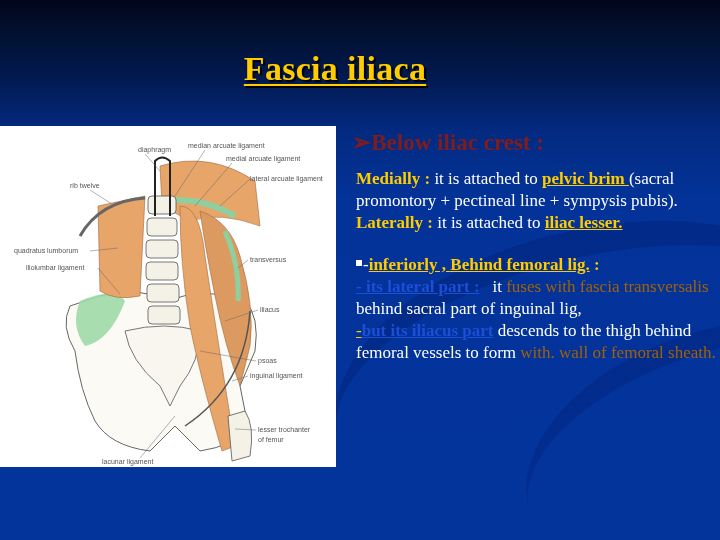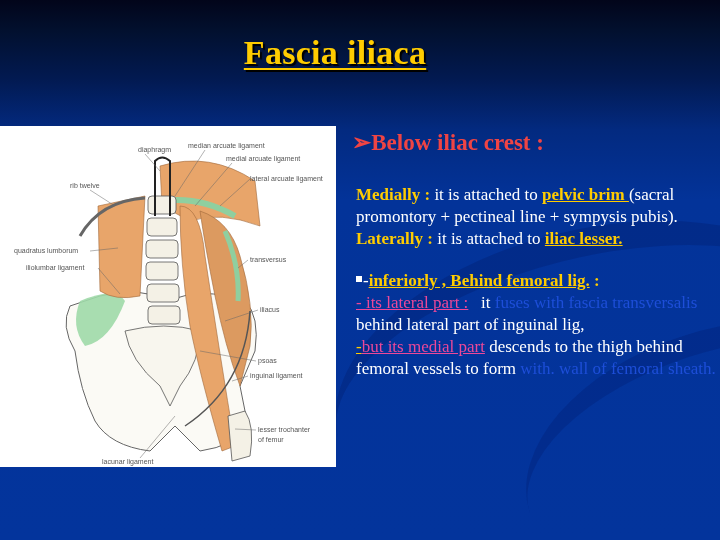--- a/index.html
+++ b/index.html
@@ -16,47 +16,47 @@
       pointer-events: none;
     }
     .swoosh2 {
       position: absolute; left: 520px; top: 330px; width: 400px; height: 220px;
       border-radius: 50%;
       border-top: 22px solid rgba(0, 20, 90, 0.22);
       transform: rotate(-18deg);
       pointer-events: none;
     }
     .title {
-      position: absolute; left: 0; top: 34px; width: 670px; text-align: center;
+      position: absolute; left: 0; top: 50px; width: 670px; text-align: center;
       color: #ffcc00; font-weight: bold; font-size: 34px; text-decoration: underline;
       text-decoration-thickness: 2px; text-underline-offset: 4px;
       text-shadow: 2px 2px 1px #000;
       letter-spacing: 0.3px;
     }
     .figure {
       position: absolute; left: 0; top: 126px; width: 336px; height: 341px;
       background: #ffffff; overflow: hidden;
     }
     .figure svg { display: block; }
     .fig-label { font-family: "Liberation Sans", sans-serif; font-size: 7px; fill: #555; }
 
     .text-col {
       position: absolute; left: 356px; top: 128px; width: 362px;
       color: #ffffff; font-size: 17px; line-height: 22px;
     }
     .heading {
-      color: #ef4444; font-weight: bold; font-size: 23px; line-height: 30px;
+      color: #7f1d1d; font-weight: bold; font-size: 23px; line-height: 30px;
       margin-left: -4px;
     }
     .gold { color: #ffcc00; }
     .goldb { color: #ffcc00; font-weight: bold; }
-    .lgold { color: #1d4ed8; }
+    .lgold { color: #a16207; }
     .ul { text-decoration: underline; }
-    .wb { color: #ec4899; font-weight: normal; margin-top: 31px; }
-    .p1 { margin-top: 26px; }
+    .wb { color: #1d4ed8; font-weight: bold; margin-top: 31px; }
+    .p1 { margin-top: 10px; }
     .p2 { margin-top: 20px; }
     .bullet-sq {
       display: inline-block; width: 6px; height: 6px; background: #ffffff;
       vertical-align: middle; margin-right: 1px; position: relative; top: -3px;
     }
   </style>
 </head>
 <body>
 
 <div class="swoosh"></div>
@@ -137,16 +137,16 @@
     <span>➢</span><span>Below iliac crest :</span>
   </div>
 
   <div class="p1">
     <span class="goldb">Medially  :</span><span> it is attached to </span><span class="goldb ul">pelvic brim </span><span>(sacral promontory + pectineal line + sympysis pubis).</span><br>
     <span class="goldb">Laterally :</span><span> it is attached to </span><span class="goldb ul">iliac lesser.</span>
   </div>
 
   <div class="p2">
     <span class="bullet-sq"></span><span>-</span><span class="goldb ul">inferiorly , Behind femoral lig.</span><span class="goldb"> :</span><br>
-    <span class="wb ul">- its lateral part :</span><span style="white-space:pre">   it </span><span class="lgold">fuses with fascia transversalis</span><span> behind lateral part of inguinal lig,</span><br>
-    <span class="gold ul">-</span><span class="wb ul">but its medial part</span><span> descends to the thigh behind femoral vessels to form </span><span class="lgold">with. wall of  femoral sheath.</span>
+    <span class="wb ul">- its lateral part :</span><span style="white-space:pre">   it </span><span class="lgold">fuses with fascia transversalis</span><span> behind sacral part of inguinal lig,</span><br>
+    <span class="gold ul">-</span><span class="wb ul">but its iliacus part</span><span> descends to the thigh behind femoral vessels to form </span><span class="lgold">with. wall of  femoral sheath.</span>
   </div>
 </div>
 
 </body></html>

